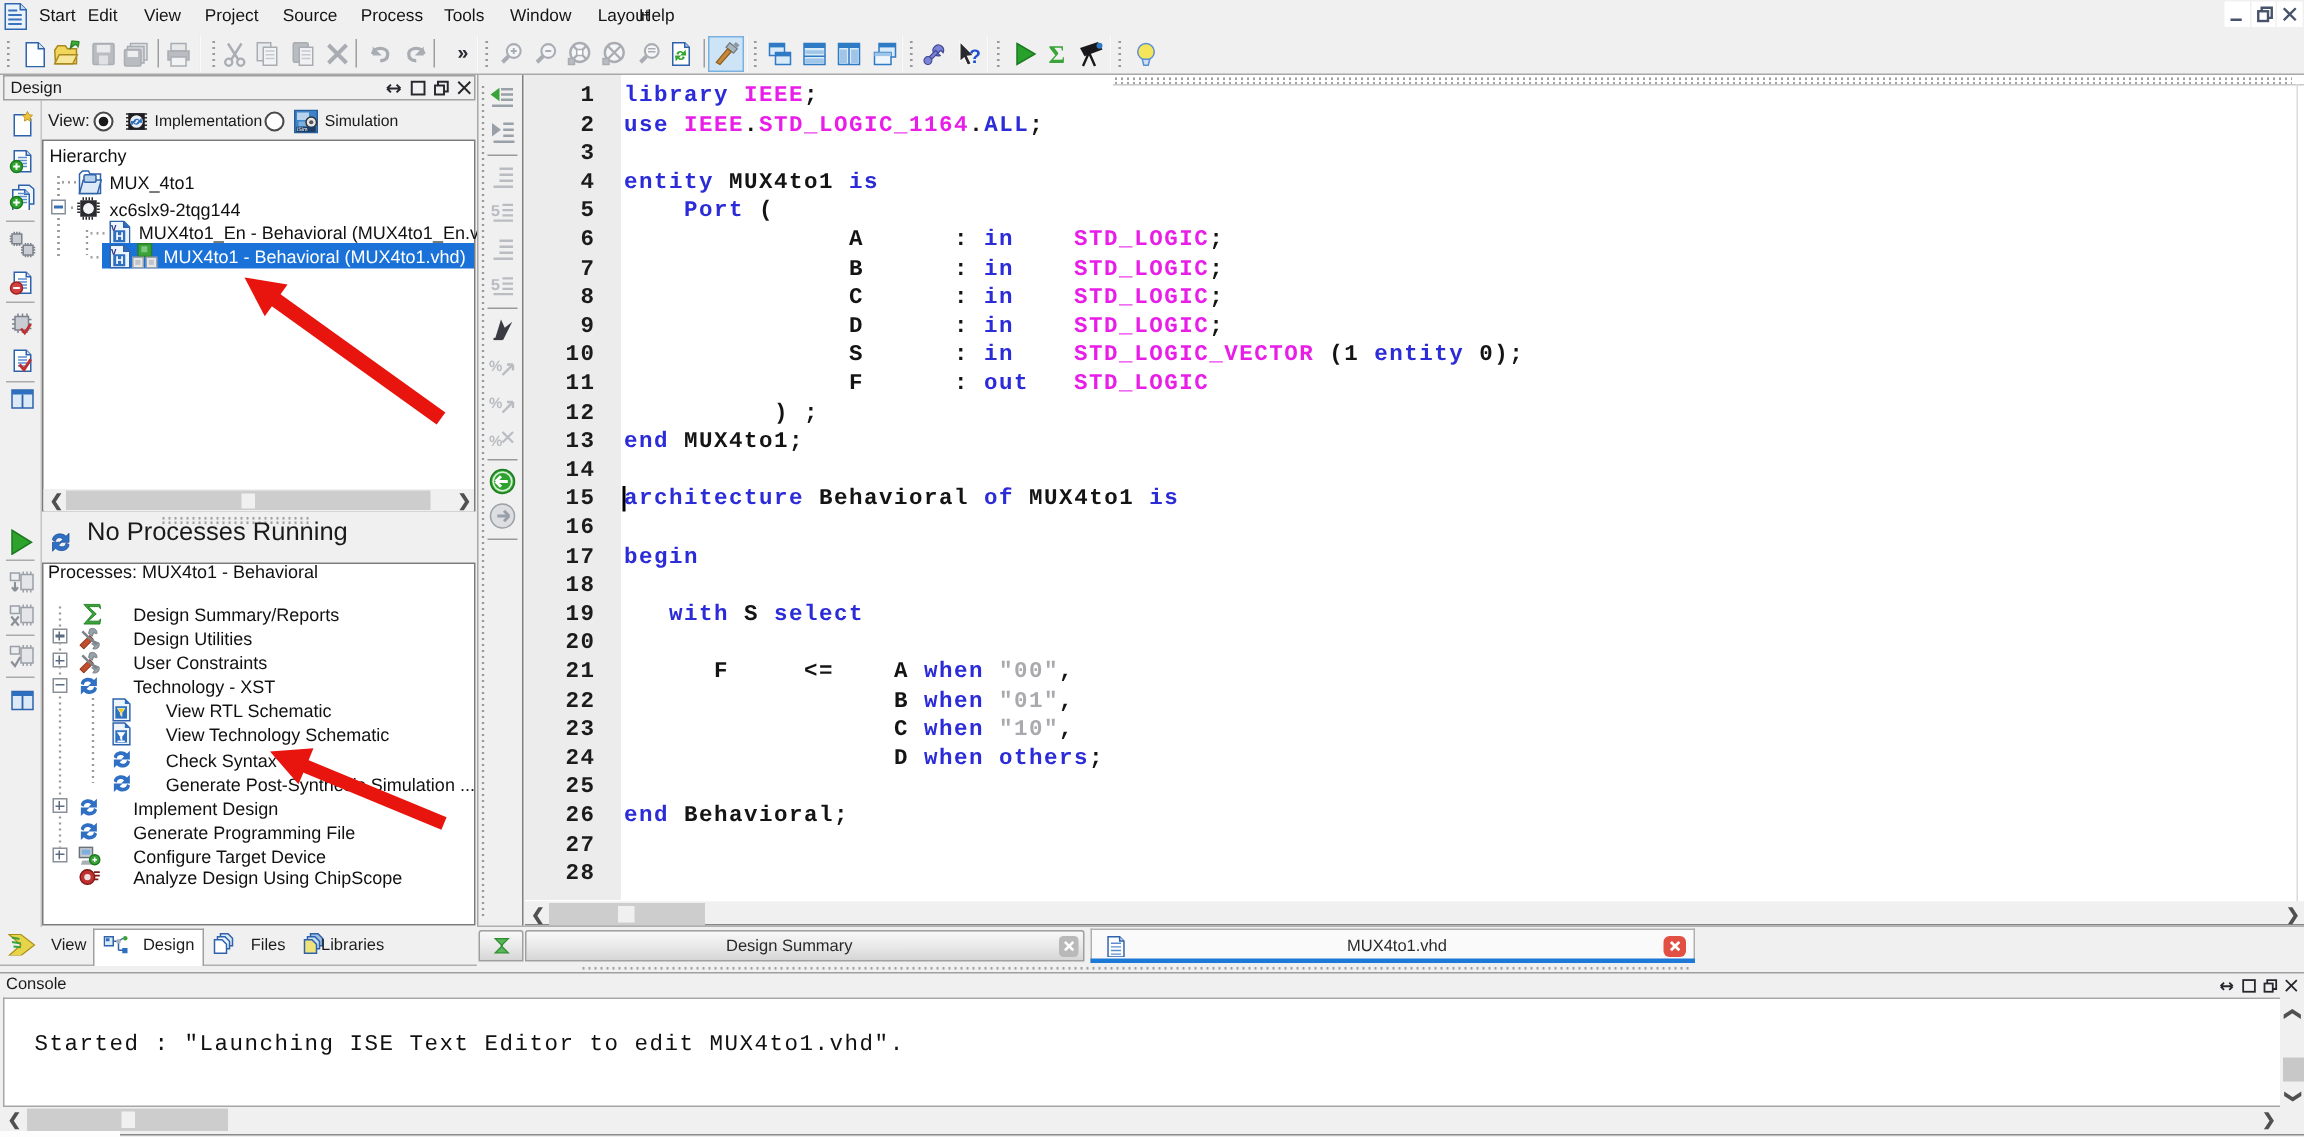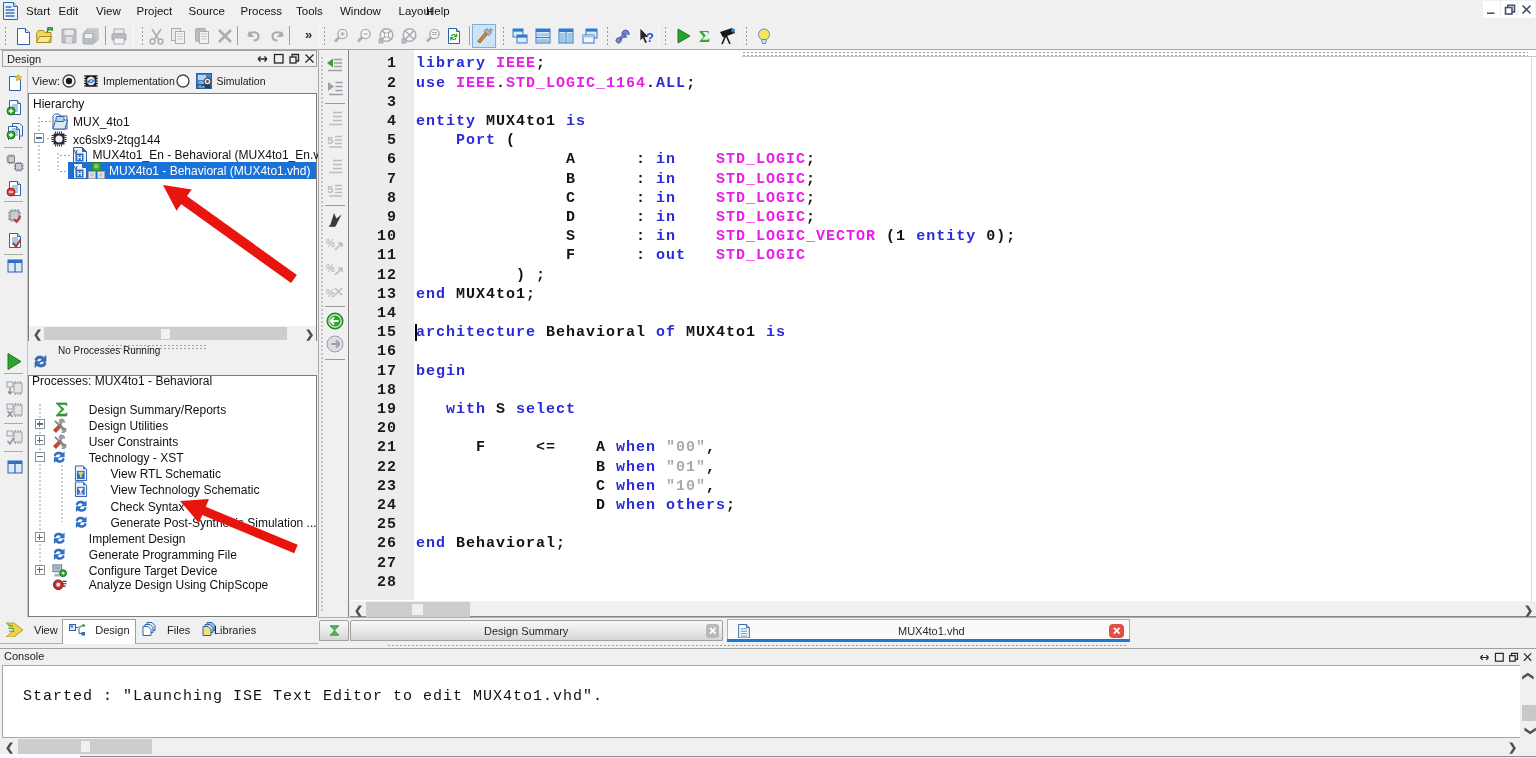--- a/index.html
+++ b/index.html
@@ -412,21 +412,21 @@
 <div class="thumb" style="left:44px;top:327px;width:243px;height:13px"></div>
 <div class="grip" style="left:161px;top:328.5px;width:9px;height:10px"></div>
 <span class="arr" style="left:33px;top:329px">❮</span>
 <span class="arr" style="left:305px;top:329px">❯</span>
 <div class="dots-h" style="left:107px;top:343.5px;width:100px"></div>
 <div class="dots-h" style="left:107px;top:346.5px;width:100px"></div>
 <svg class="ab" style="left:32px;top:353px" width="17" height="17" viewBox="0 0 17 17">
 <path d="M3 7c0-4 6-5.5 9-2.5l2-2v6h-6l2-2c-2-2-5-1-5 1.5z" fill="#2f6fc4" stroke="#1d4e96" stroke-width="0.5"></path>
 <path d="M14 10c0 4-6 5.5-9 2.5l-2 2v-6h6l-2 2c2 2 5 1 5-1.5z" fill="#2f6fc4" stroke="#1d4e96" stroke-width="0.5"></path>
   </svg>
-<span class="ab" style="left:58px;top:345px;font-size:10px;color:#1a1a1a">No Processes Running</span>
+<span class="ab" style="left:58px;top:345px;font-size:17px;color:#1a1a1a">No Processes Running</span>
 <div class="ab" style="left:28px;top:375px;width:289px;height:242px;background:#fff;border:1px solid #7b7b7b"></div>
 <span class="ab tree" style="left:32px;top:374px">Processes: MUX4to1 - Behavioral</span>
 <div class="dots-v" style="left:39px;top:403px;height:166px;width:2px"></div>
 <div class="dots-v" style="left:61px;top:464px;height:58px;width:2px"></div>
 <span class="ab tree" style="left:88.8px;top:402.5px">Design Summary/Reports</span>
 <svg class="ab" style="left:53px;top:400.5px" width="16.5" height="16.5" viewBox="0 0 17 17">
     <path d="M3 2h11l0.5 3-1.5-1.5h-7l5.5 5-5.5 5h7l1.5-1.5-0.5 3.5h-11l6-7z" fill="#3aa43a" stroke="#1e7a1e" stroke-width="0.6"></path>
   </svg>
 <span class="ab tree" style="left:88.8px;top:418.7px">Design Utilities</span>
 <div class="ab" style="left:34.5px;top:419.2px;width:10px;height:10px;border:1px solid #88909a;background:#fff"></div>

